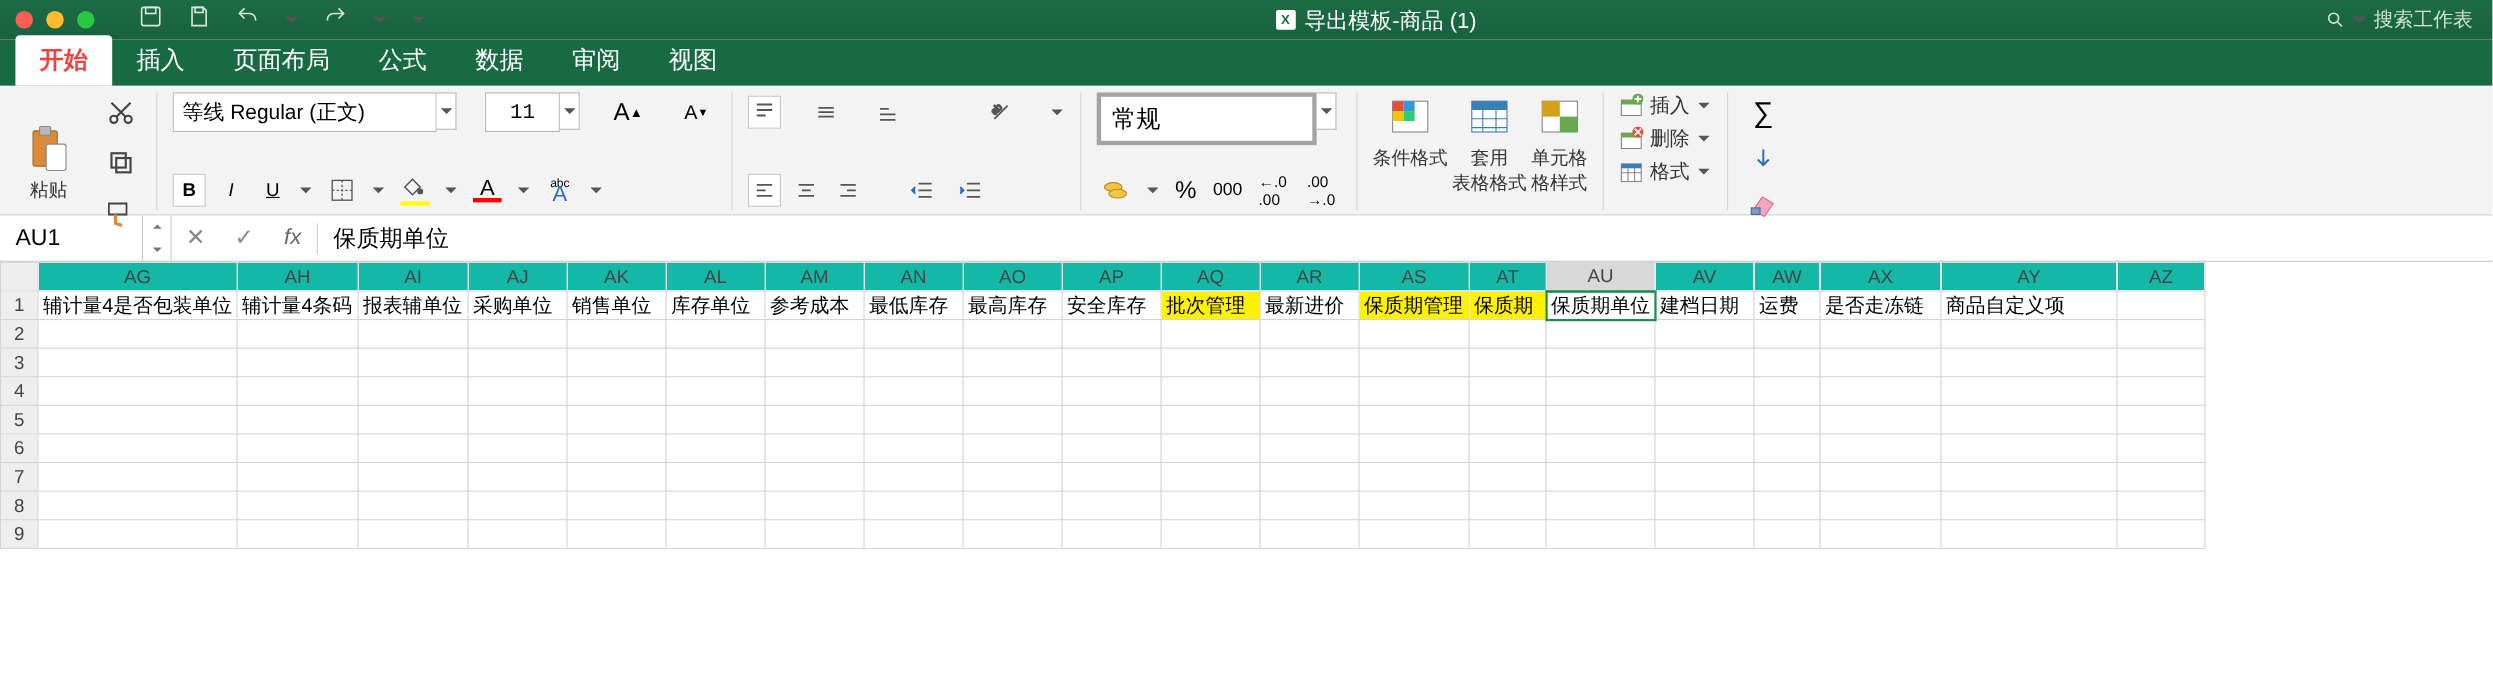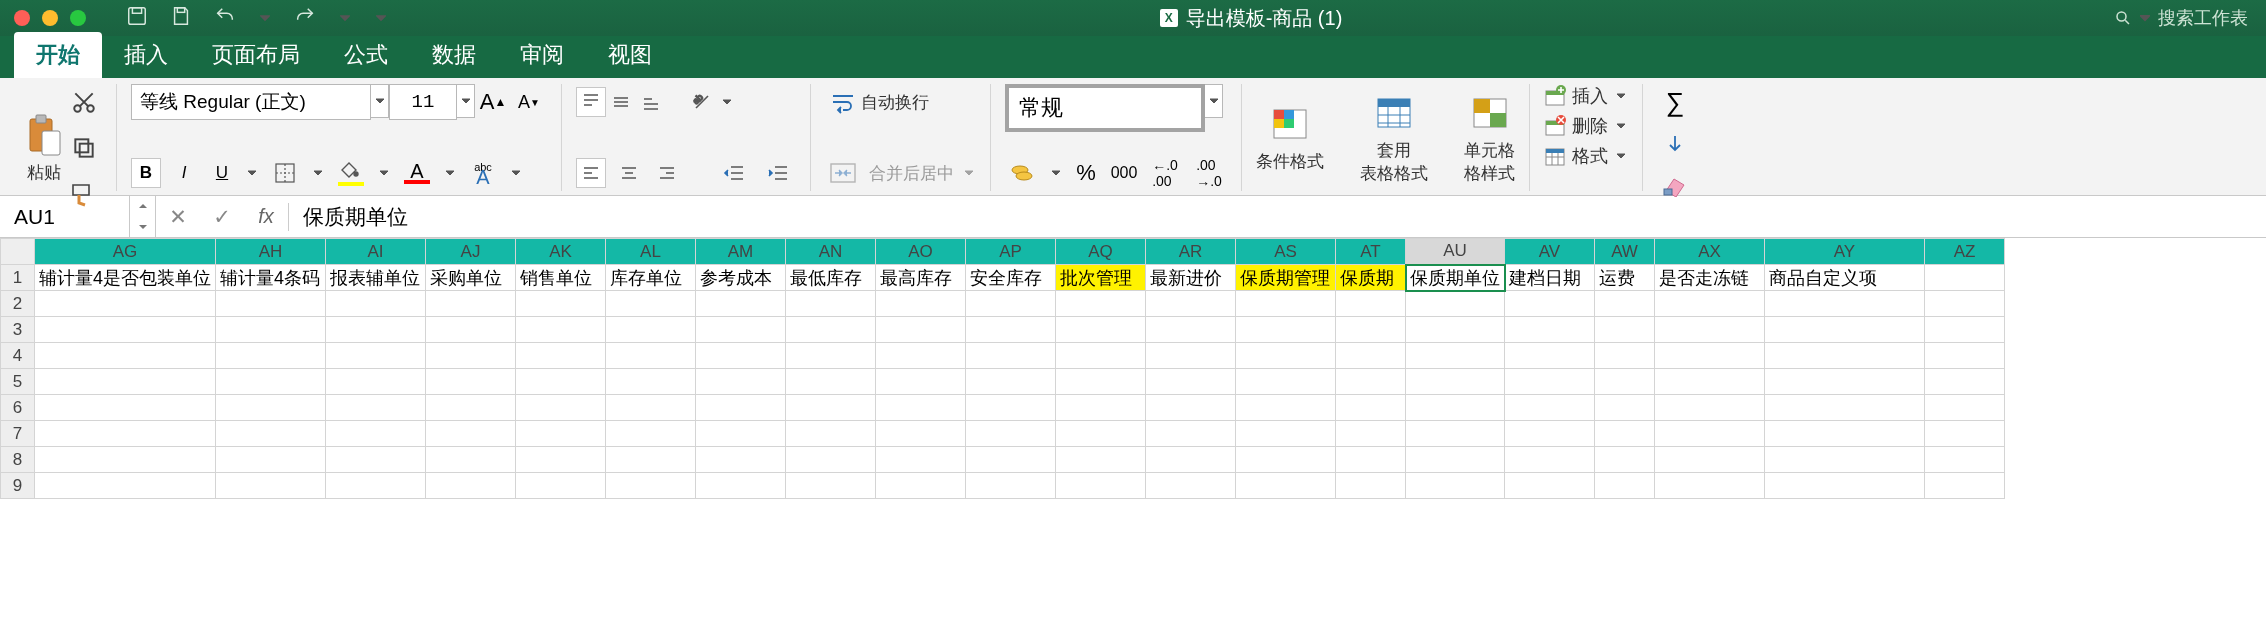--- a/index.html
+++ b/index.html
@@ -11,26 +11,26 @@
   .tl.r{background:#ff5f57;} .tl.y{background:#febc2e;} .tl.g{background:#28c840;}
   .qat { display:flex; gap:22px; align-items:center; padding-left:26px;}
   .qat svg { width:22px;height:22px; fill:none; stroke:#d8e8de; stroke-width:1.6; }
   .title-center { flex:1; text-align:center; display:flex; align-items:center; justify-content:center; gap:8px; font-size:20px; color:#fff;}
   .title-center .xicon{ width:18px;height:18px; background:#fff; color:#1a6b43; font-size:12px; font-weight:bold; display:flex;align-items:center;justify-content:center; border-radius:2px;}
   .search { display:flex; align-items:center; gap:6px; padding-right:18px; color:#cde3d4; font-size:18px;}
   .search svg{width:18px;height:18px;stroke:#cde3d4;fill:none;stroke-width:2;}
   
   .ribtabs { height:42px; background:#176a43; display:flex; align-items:flex-end; padding-left:14px; gap:0; color:#fff; font-size:22px;}
   .ribtabs .tab { padding:8px 22px; cursor:pointer;}
-  .ribtabs .tab.active { background:#fff; color:#0f766e; font-weight:600; border-radius:4px 4px 0 0;}
+  .ribtabs .tab.active { background:#fff; color:#ef4444; font-weight:600; border-radius:4px 4px 0 0;}
   
   .ribbon { height:118px; background:#f3f3f3; border-bottom:1px solid #c9c9c9; display:flex; padding:6px 8px 4px 8px; gap:0;}
   .group { border-right:1px solid #d5d5d5; padding:0 14px; display:flex; flex-direction:column; justify-content:space-between;}
   .group:last-child{border-right:none;}
-  .grow { display:flex; align-items:center; gap:0;}
+  .grow { display:flex; align-items:center; gap:26px;}
   .bigbtn { display:flex; flex-direction:column; align-items:center; gap:4px; font-size:17px; color:#333; cursor:pointer;}
   .bigbtn .ic { width:44px;height:44px; display:flex;align-items:center;justify-content:center;}
   .smallbtn { width:30px;height:30px; border:1px solid #c7c7c7; background:#fff; display:flex;align-items:center;justify-content:center; font-size:17px; cursor:pointer;}
   .smallbtn.nb{border:none;background:transparent;}
   .fontbox{ width:240px;height:36px;border:1px solid #b8b8b8;background:#fff;display:flex;align-items:center;padding:0 8px;font-size:19px;}
   .sizebox{ width:68px;height:36px;border:1px solid #b8b8b8;background:#fff;display:flex;align-items:center;justify-content:center;font-size:19px;font-family:Liberation Mono, monospace;}
   .dd{width:18px;height:34px;border:1px solid #b8b8b8;border-left:none;background:#fff;display:flex;align-items:center;justify-content:center;}
   .dd svg,.car svg{width:10px;height:10px;stroke:#555;fill:#555;}
   .car{width:14px;display:flex;align-items:center;justify-content:center;}
   .row2 { display:flex; gap:8px; align-items:center;}
@@ -305,46 +305,20 @@
         </div>
       <div class="iconbtn">
           <svg width="22" height="20" viewBox="0 0 22 20" stroke="#555" stroke-width="1.6" fill="none">
             <path d="M8 4h12M8 10h12M8 16h12"></path>
             <path d="M2 7l3 3-3 3" fill="#2a6fb5" stroke="#2a6fb5"></path>
           </svg>
         </div>
     </div>
   </div>
 
-  <div class="group">
-    <div class="grow">
-      <div class="iconbtn">
-          <svg width="28" height="24" viewBox="0 0 28 24" fill="none" stroke="#2a6fb5" stroke-width="1.8">
-            <path d="M4 6h20M4 12h14a4 4 0 010 8h-4"></path>
-            <path d="M12 17l-3 3 3 3" fill="#2a6fb5"></path>
-          </svg>
-        </div>
-      <span class="lbl">自动换行</span>
-    </div>
-    <div class="row2">
-      <div class="iconbtn" style="opacity:0.5;">
-          <svg width="28" height="22" viewBox="0 0 28 22" fill="none" stroke="#777" stroke-width="1.4">
-            <rect x="2" y="2" width="24" height="18"></rect>
-            <path d="M6 11h6M16 11h6" stroke="#2a6fb5"></path>
-            <path d="M10 8l3 3-3 3M18 8l-3 3 3 3" fill="#2a6fb5" stroke="#2a6fb5"></path>
-          </svg>
-        </div>
-      <span class="glbl">合并后居中</span>
-      <span class="car" style="opacity:0.5;">
-          <svg viewBox="0 0 10 10">
-            <path d="M1 3l4 4 4-4z"></path>
-          </svg>
-        </span>
-    </div>
-  </div>
 
   <div class="group">
     <div class="grow">
       <div style="display:flex;">
         <div class="numfmt">
             <span>常规</span>
           </div>
         <div class="dd">
             <svg viewBox="0 0 10 10">
               <path d="M1 3l4 4 4-4z"></path>
@@ -364,21 +338,21 @@
             <path d="M1 3l4 4 4-4z"></path>
           </svg>
         </span>
       <div class="smallbtn nb" style="font-size:22px;">%</div>
       <div class="smallbtn nb" style="font-size:16px;">000</div>
       <div class="iconbtn" style="font-size:14px;">←.0<br>.00</div>
       <div class="iconbtn" style="font-size:14px;">.00<br>→.0</div>
     </div>
   </div>
 
-  <div class="group" style="align-items:center;flex-direction:row;gap:36px;">
+  <div class="group" style="align-items:flex-start;flex-direction:row;gap:4px;">
     <div class="bigbtn">
       <div class="ic">
           <svg width="40" height="36" viewBox="0 0 40 36">
             <rect x="4" y="4" width="32" height="28" fill="#fff" stroke="#888"></rect>
             <rect x="4" y="4" width="10" height="9" fill="#e74c3c"></rect>
             <rect x="14" y="4" width="10" height="9" fill="#3498db"></rect>
             <rect x="4" y="13" width="10" height="9" fill="#f1c40f"></rect>
             <rect x="14" y="13" width="10" height="9" fill="#2ecc71"></rect>
           </svg>
         </div>

